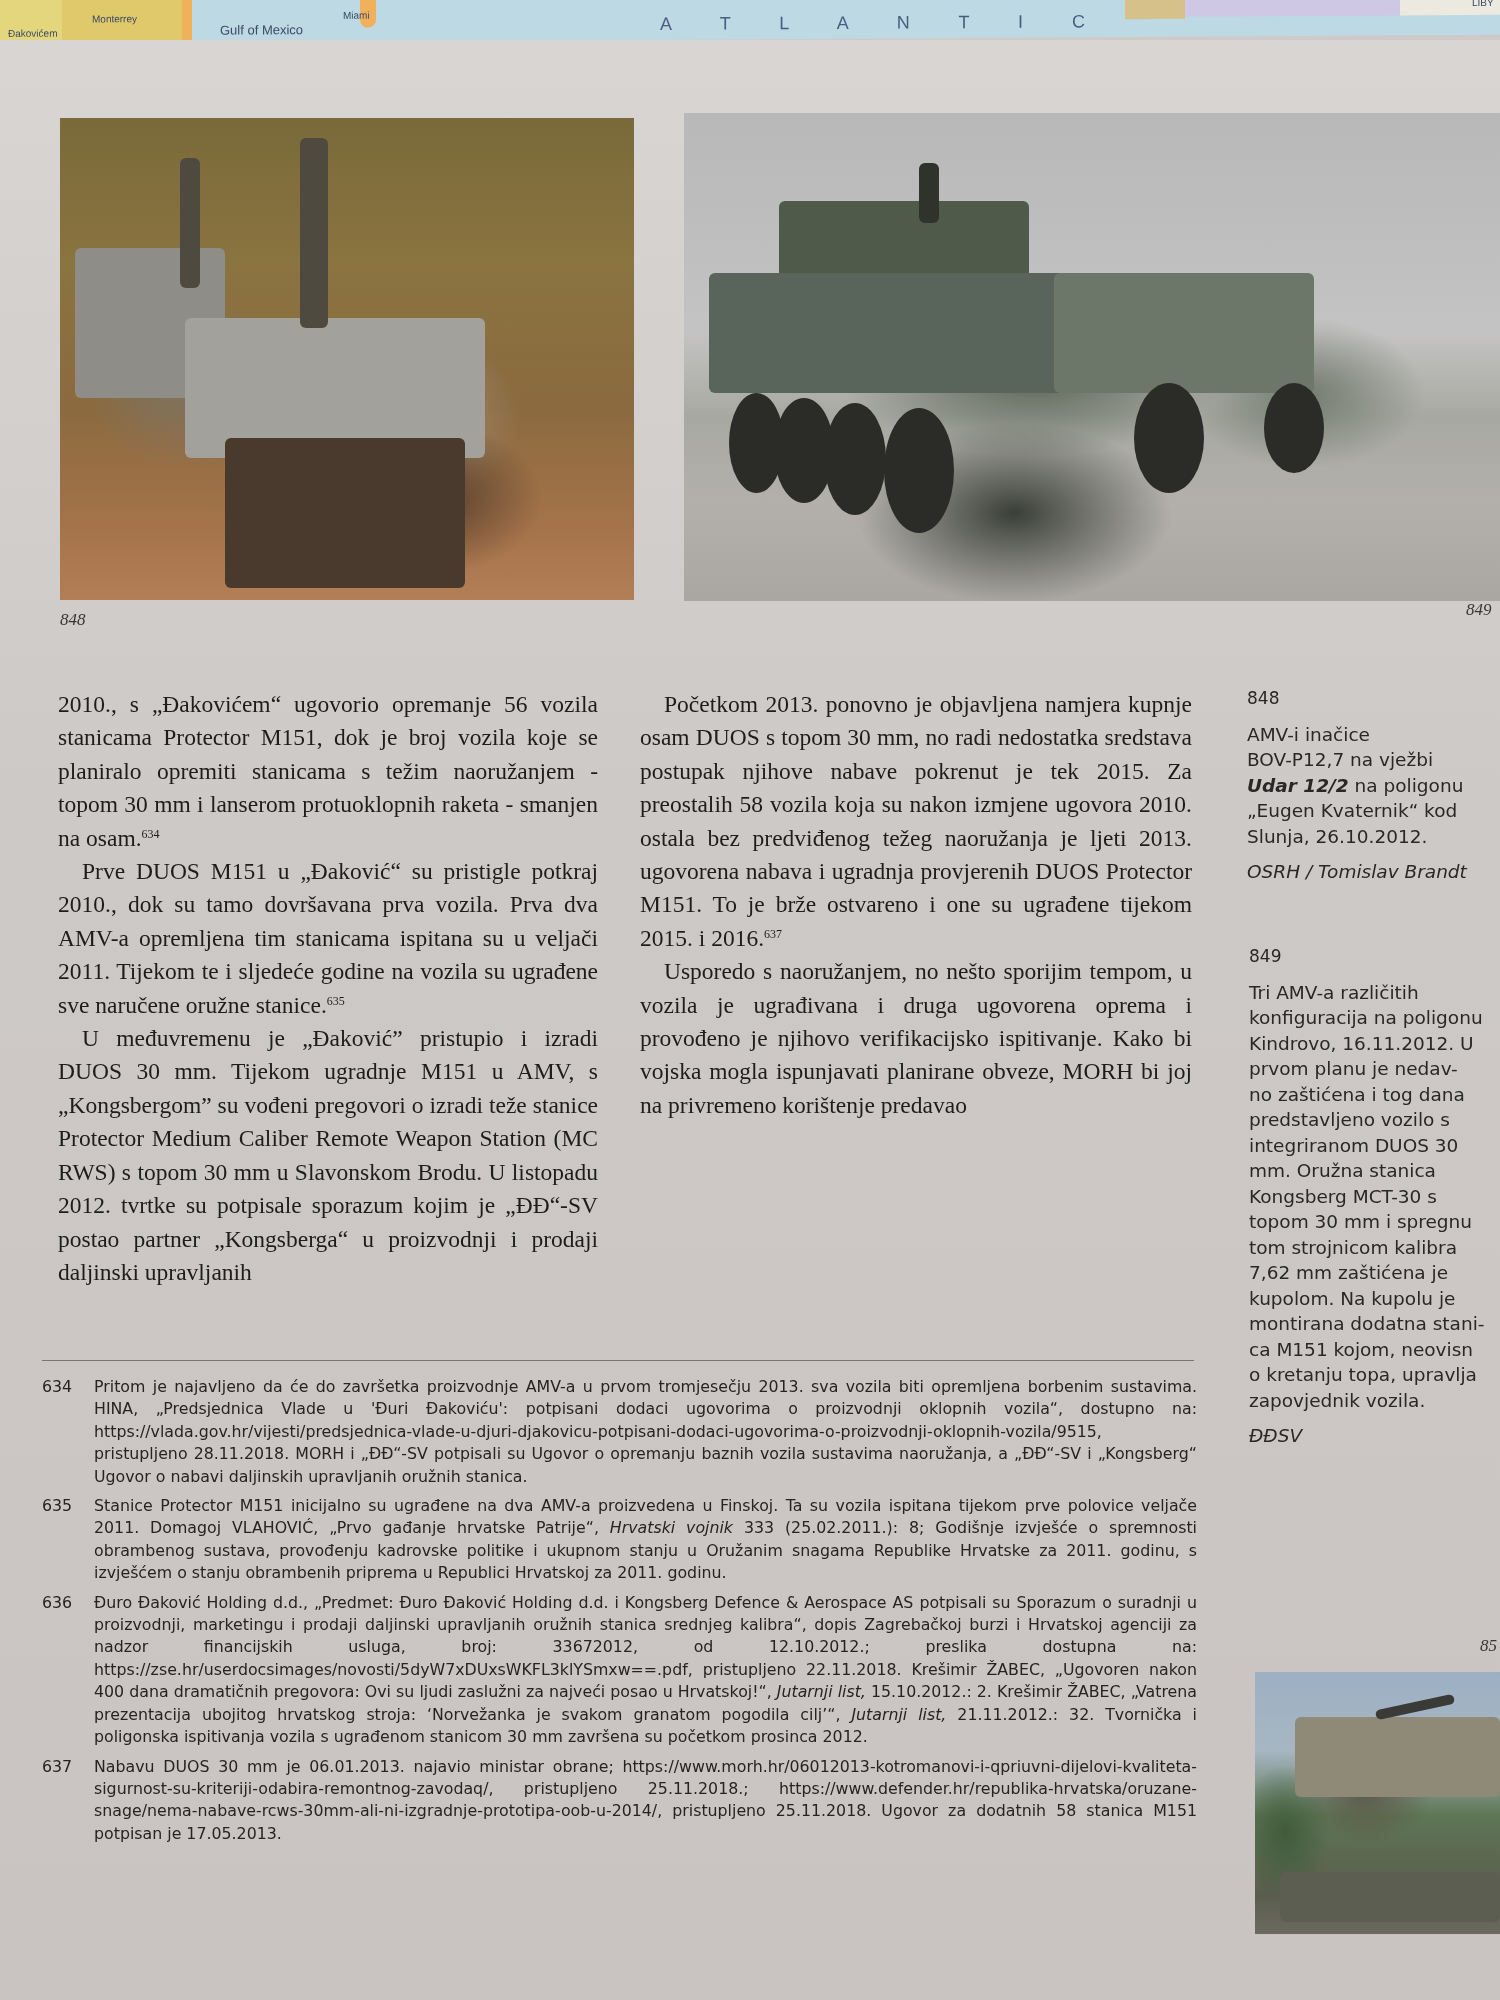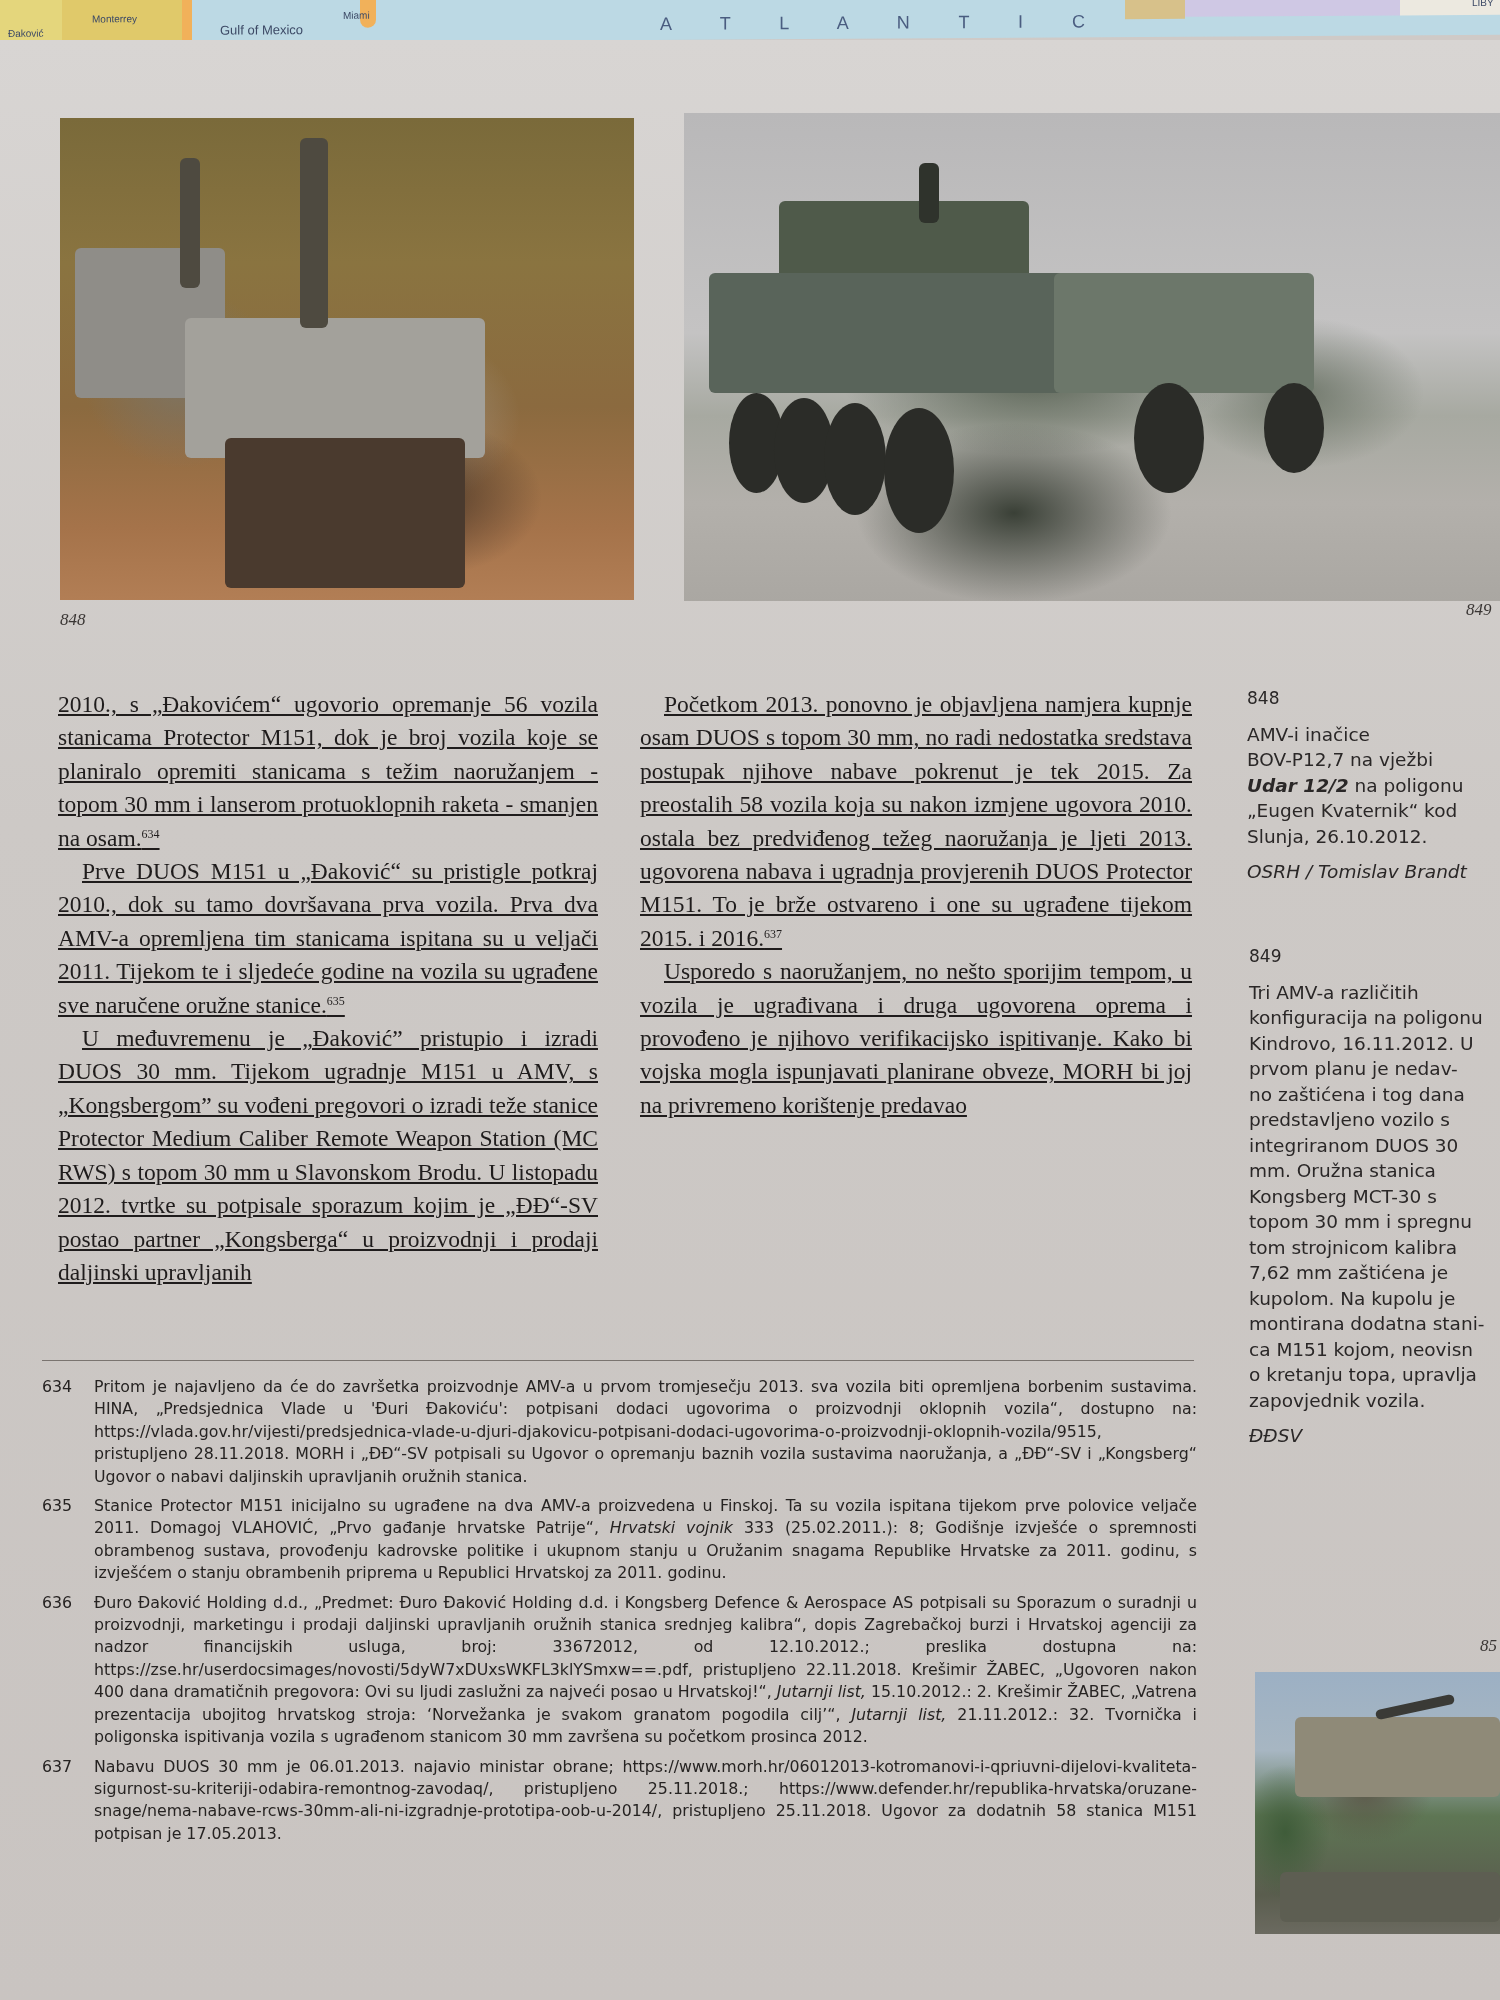--- a/index.html
+++ b/index.html
@@ -63,21 +63,21 @@
     position:absolute; font-style:italic; font-size:17px; color:#3a3634;
   }
 
   
   .col {
     position:absolute; font-size:23.5px; line-height:33.4px; text-align:justify;
     hyphens:manual;
   }
   .col-left { left:58px; top:648px; width:540px; }
   .col-mid { left:640px; top:648px; width:552px; }
-  .col p { margin:0;text-decoration:underline; }
+  .col p { margin:0; }
   .col p.indent { text-indent:24px; }
   sup { font-size:12px; vertical-align:top; position:relative; top:-4px; }
 
   
   .caption {
     position:absolute; font-family:"DejaVu Sans", sans-serif; font-size:18.5px; line-height:25.5px; color:#2a2727;
   }
   .caption .num { display:block; margin-bottom:10px; font-size:17px; }
   .caption .credit { display:block; margin-top:10px; font-style:italic; }
   .caption em { font-style:italic;font-weight:bold; }
@@ -103,21 +103,21 @@
 </head>
 <body>
 
 <div class="map-strip">
   <div class="map-land1"></div>
   <div class="map-land2"></div>
   <div class="map-land3"></div>
   <div class="map-land4"></div>
   <div class="map-land5"></div>
   <div class="map-land6"></div>
-  <span class="map-label s" style="left:8px;top:28px;">Đaković</span>
+  <span class="map-label s" style="left:8px;top:28px;">Đakovićem</span>
   <span class="map-label s" style="left:92px;top:14px;">Monterrey</span>
   <span class="map-label m" style="left:220px;top:24px;">Gulf of Mexico</span>
   <span class="map-label s" style="left:343px;top:12px;text-align:right;">Miami</span>
   <span class="map-label ocean" style="left:660px;top:18px;">A T L A N T I C</span>
   <span class="map-label s" style="left:1472px;top:6px;">LIBY</span>
 </div>
 
 <div class="page">
 
   <div class="photo photo-848">

